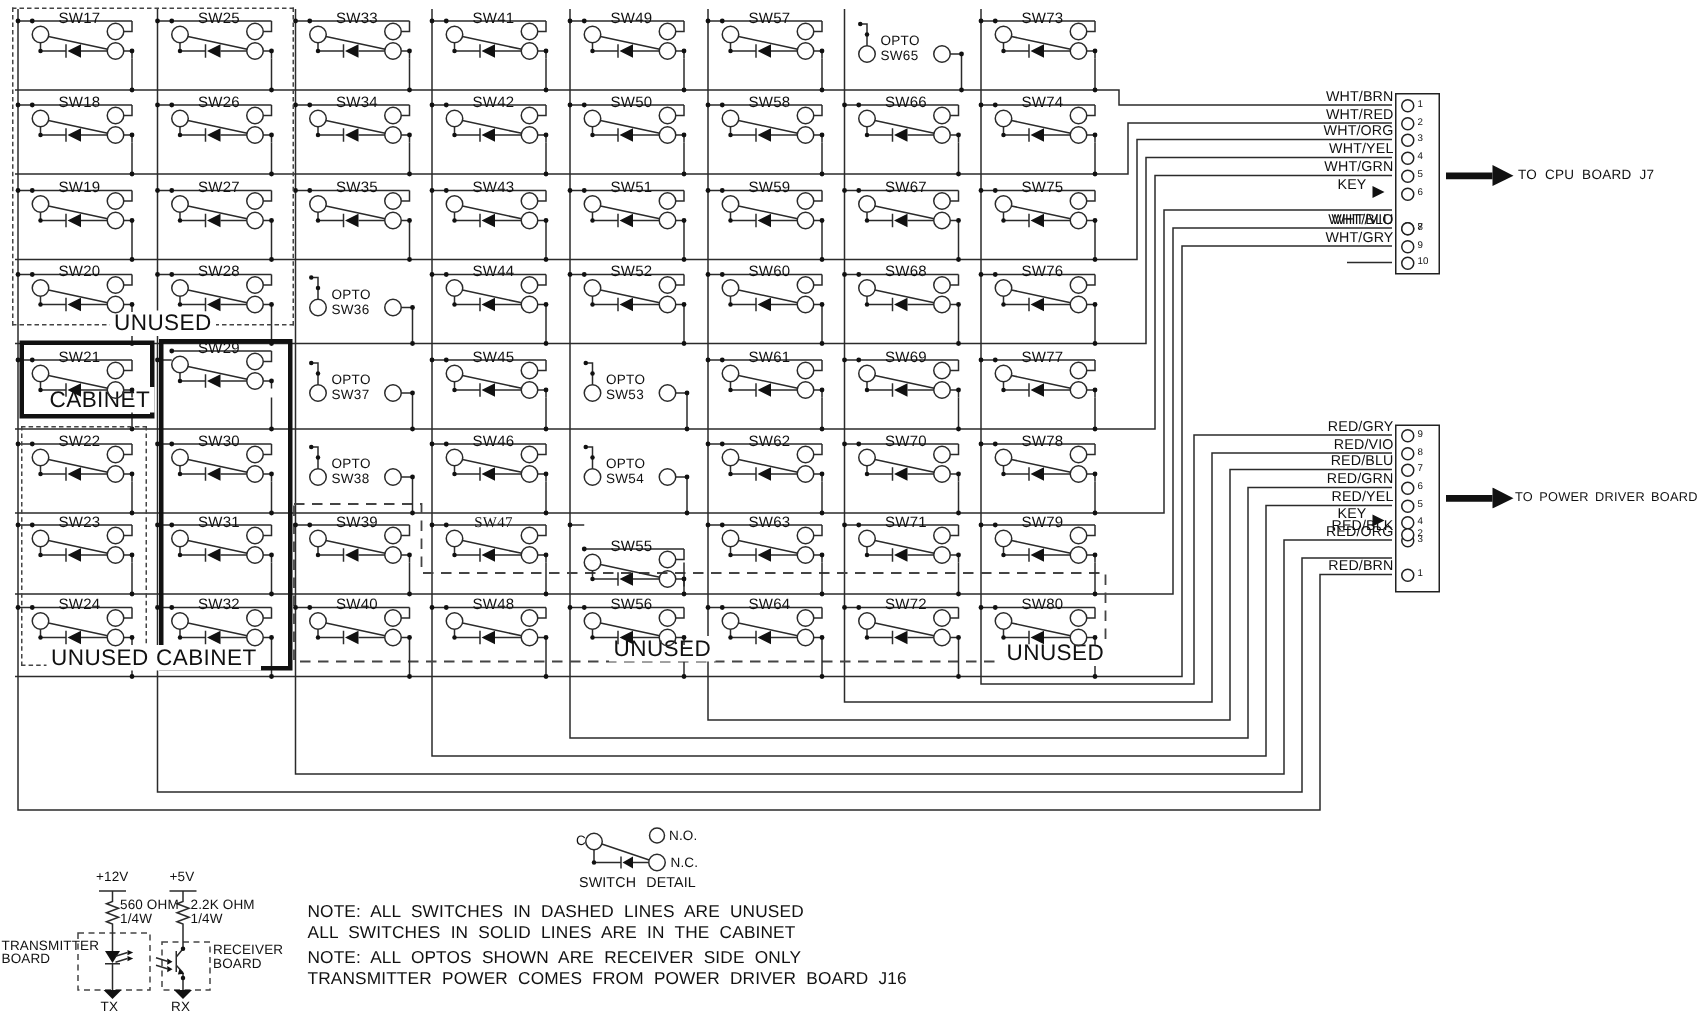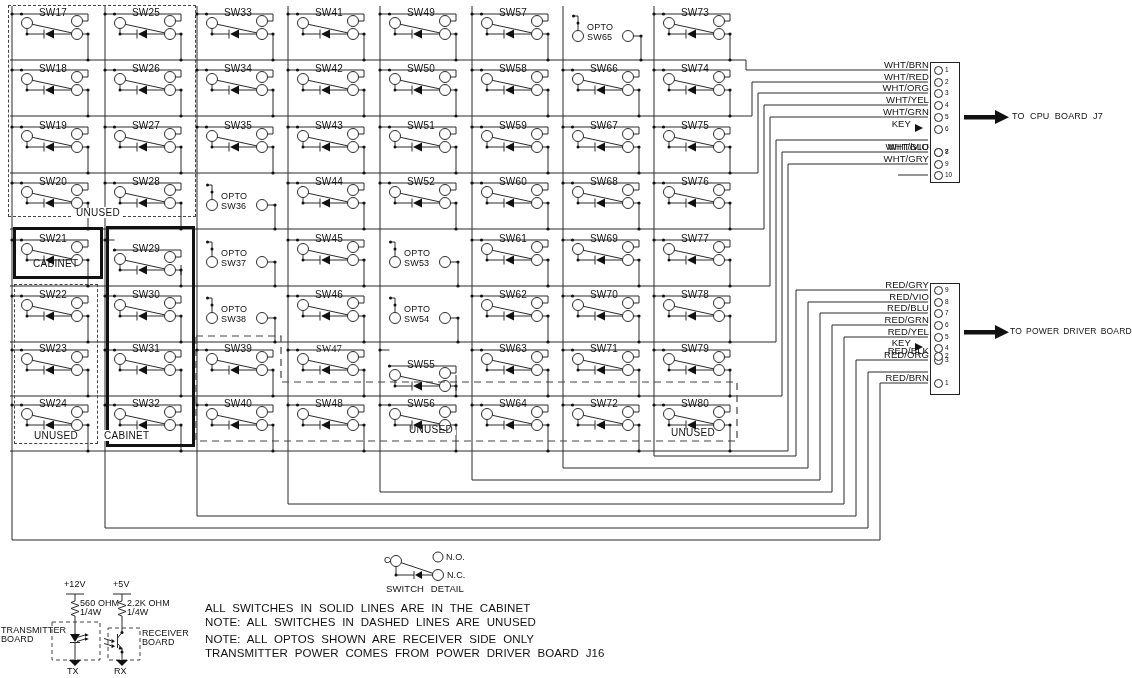--- a/index.html
+++ b/index.html
@@ -11,21 +11,21 @@
   #wires{position:absolute;left:0;top:0;}
   .cell{position:absolute;width:78px;height:40px;}
   .cell svg{position:absolute;left:0;top:0;overflow:visible;}
   .cell-label{position:absolute;left:11px;top:-1px;width:44px;text-align:center;
               font-size:10px;letter-spacing:.2px;white-space:nowrap;}
   .cell--opto .cell-label{left:16px;top:15px;width:42px;text-align:left;font-size:9px;line-height:9.5px;}
   .cell--opto .pfx{display:block;}
   .grp{position:absolute;}
   .grp--dashed{border:1.5px dashed #444;}
   .grp--solid{border:3px solid #111;}
-  .grp-label{position:absolute;font-size:10px;letter-spacing:.3px;background:#fff;padding:0 3px;white-space:nowrap;}
+  .grp-label{position:absolute;font-size:15px;letter-spacing:.3px;background:#fff;padding:0 3px;white-space:nowrap;}
   .conn-box{position:absolute;width:28px;border:1.2px solid #222;background:#fff0;}
   .pin-row{position:absolute;left:845px;width:130px;height:12px;}
   .pin-label{position:absolute;left:0;top:-11px;width:84px;height:11px;line-height:11px;
              text-align:right;font-size:9.5px;letter-spacing:.1px;white-space:nowrap;}
   .key-arrow{display:none;position:absolute;left:70px;top:-5px;width:0;height:0;
              border-left:8px solid #111;border-top:4.5px solid transparent;border-bottom:4.5px solid transparent;}
   .pin-row--key .key-arrow{display:block;}
   .pin-row--key .pin-label{width:66px;}
   .pin-circle{position:absolute;left:89px;top:-4px;width:7px;height:7px;border:1px solid #222;border-radius:50%;background:#fff;}
   .pin-num{position:absolute;left:100px;top:-4px;font-size:6.5px;}
@@ -479,21 +479,21 @@
           <polygon points="34,21.5 34,30.5 25,26" fill="#111"></polygon>
           <circle class="w" cx="7" cy="15" r="5.5"></circle>
           <circle class="w" cx="57" cy="13" r="5.5"></circle>
           <circle class="w" cx="57" cy="26" r="5.5"></circle>
           <circle cx="1.5" cy="6" r="1.6" fill="#111"></circle>
           <circle cx="7" cy="26" r="1.5" fill="#111"></circle>
           <circle cx="68" cy="26" r="1.6" fill="#111"></circle>
         </svg>
     <div class="cell-label"><span class="pfx"></span><span class="lbl">SW28</span></div>
   </div>
-      <div class="cell" style="left: 113px; top: 244px;">
+      <div class="cell" style="left: 113px; top: 228px;">
     <svg viewBox="0 0 78 40" width="78" height="40">
           <path class="w" d="M1.5,6 H68 M68,6 V13 H62.5 M12.3,16.3 L51.8,24.9 M7,20.5 V26 H24 M34,26 H51.5 M62.5,26 H68 V31"></path>
           <path class="w" d="M24,21.5 V30.5"></path>
           <polygon points="34,21.5 34,30.5 25,26" fill="#111"></polygon>
           <circle class="w" cx="7" cy="15" r="5.5"></circle>
           <circle class="w" cx="57" cy="13" r="5.5"></circle>
           <circle class="w" cx="57" cy="26" r="5.5"></circle>
           <circle cx="1.5" cy="6" r="1.6" fill="#111"></circle>
           <circle cx="7" cy="26" r="1.5" fill="#111"></circle>
           <circle cx="68" cy="26" r="1.6" fill="#111"></circle>
@@ -1373,18 +1373,18 @@
     <span class="od-lbl" style="left:127px;top:29px">1/4W</span>
     <span class="od-lbl" style="left:1px;top:47px">TRANSMITTER</span>
     <span class="od-lbl" style="left:1px;top:56px">BOARD</span>
     <span class="od-lbl" style="left:142px;top:50px">RECEIVER</span>
     <span class="od-lbl" style="left:142px;top:59px">BOARD</span>
     <span class="od-lbl" style="left:67px;top:88px">TX</span>
     <span class="od-lbl" style="left:114px;top:88px">RX</span>
   </div>
 
   <div class="note" style="left:205px;top:601px">
+    <div>NOTE: ALL SWITCHES IN DASHED LINES ARE UNUSED</div>
     <div>ALL SWITCHES IN SOLID LINES ARE IN THE CABINET</div>
-    <div>NOTE: ALL SWITCHES IN DASHED LINES ARE UNUSED</div>
     <div style="margin-top:3px">NOTE: ALL OPTOS SHOWN ARE RECEIVER SIDE ONLY</div>
     <div>TRANSMITTER POWER COMES FROM POWER DRIVER BOARD J16</div>
   </div>
 </div>
 
 </body></html>

